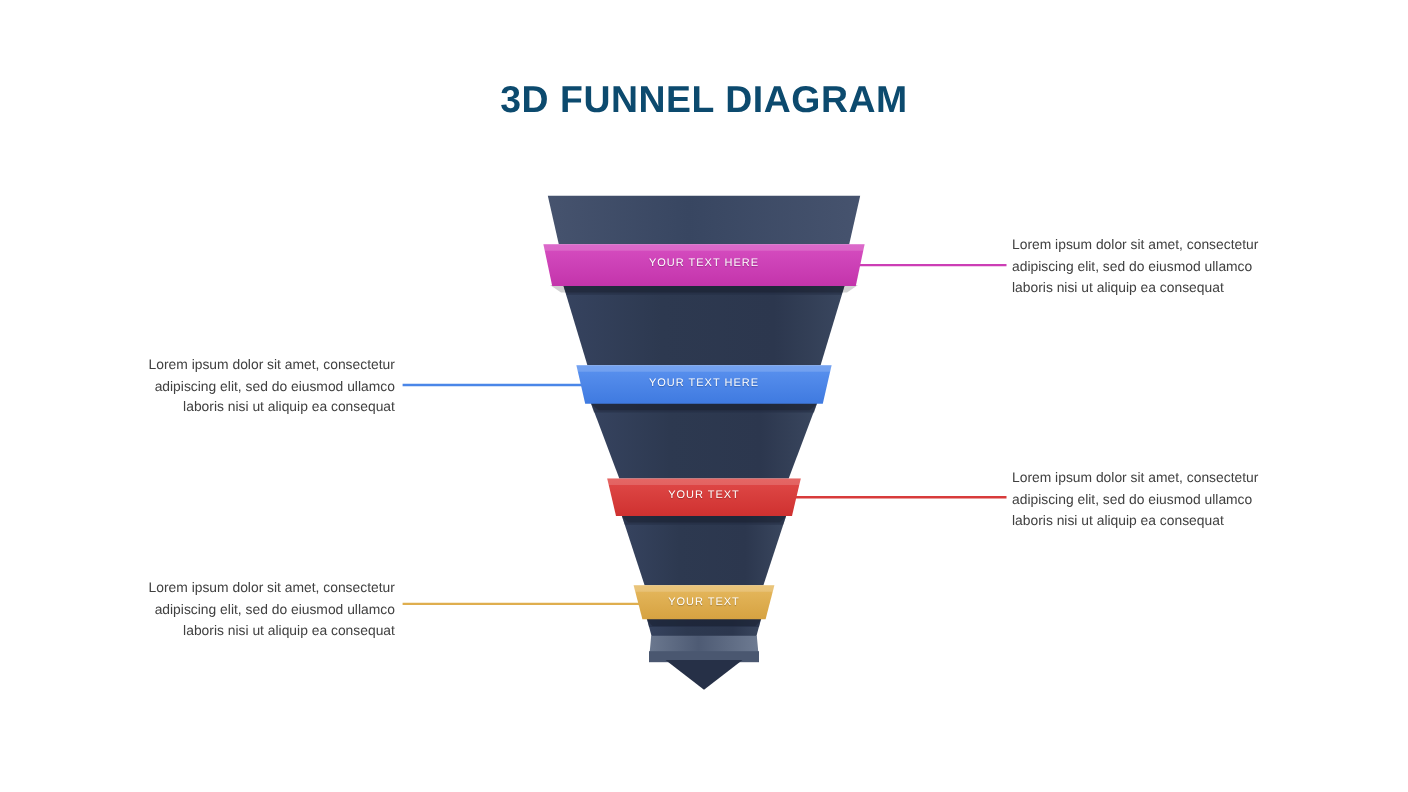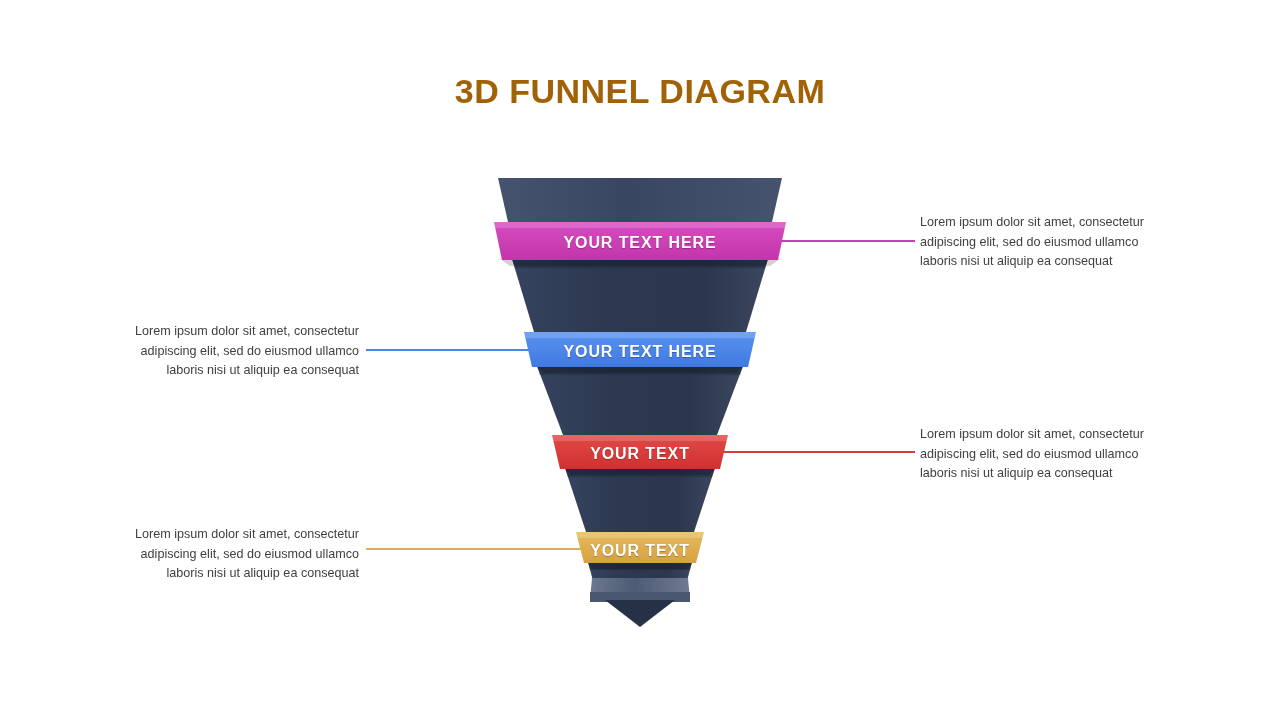--- a/index.html
+++ b/index.html
@@ -20,21 +20,21 @@
   
   .slide-title {
     position: absolute;
     left: 0;
     top: 72px;
     width: 1280px;
     text-align: center;
     font-size: 34px;
     font-weight: bold;
     letter-spacing: 0.5px;
-    color: #a16207;
+    color: #0c4a6e;
     font-family: "Liberation Sans", sans-serif;
   }
 
   
   .funnel-stage {
     position: absolute;
     left: 0;
     top: 0;
     width: 1280px;
     height: 720px;
@@ -43,22 +43,22 @@
     position: absolute;
     left: 0;
     top: 0;
   }
 
   
   .band-label {
     position: absolute;
     text-align: center;
     color: #ffffff;
-    font-size: 16px;
-    font-weight: bold;
+    font-size: 10px;
+    font-weight: normal;
     letter-spacing: 0.9px;
     white-space: nowrap;
     text-shadow: 0 1px 1px rgba(0,0,0,0.28);
     pointer-events: none;
   }
   .band-label.l1 { left: 498px; top: 234px; width: 284px; }
   .band-label.l2 { left: 528px; top: 343px; width: 224px; }
   .band-label.l3 { left: 556px; top: 445px; width: 168px; }
   .band-label.l4 { left: 578px; top: 542px; width: 124px; }
 

